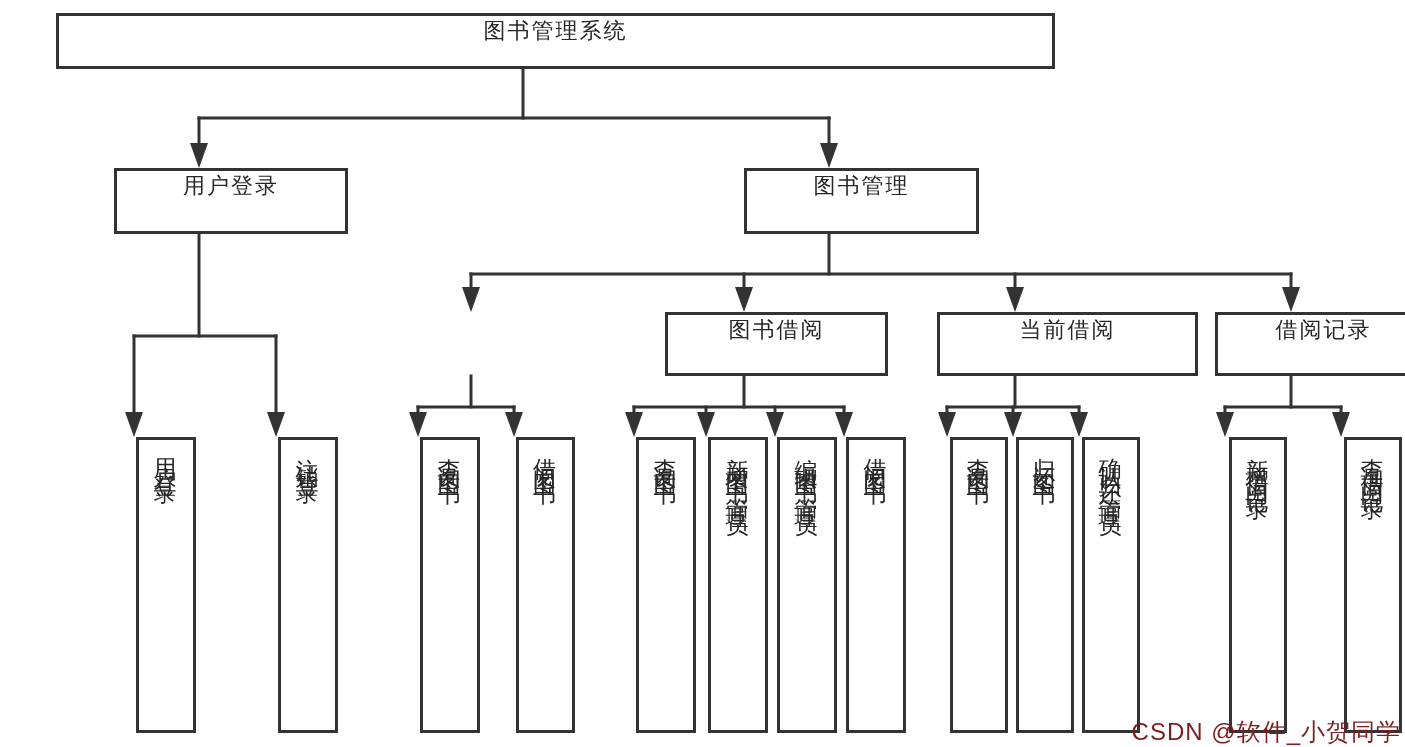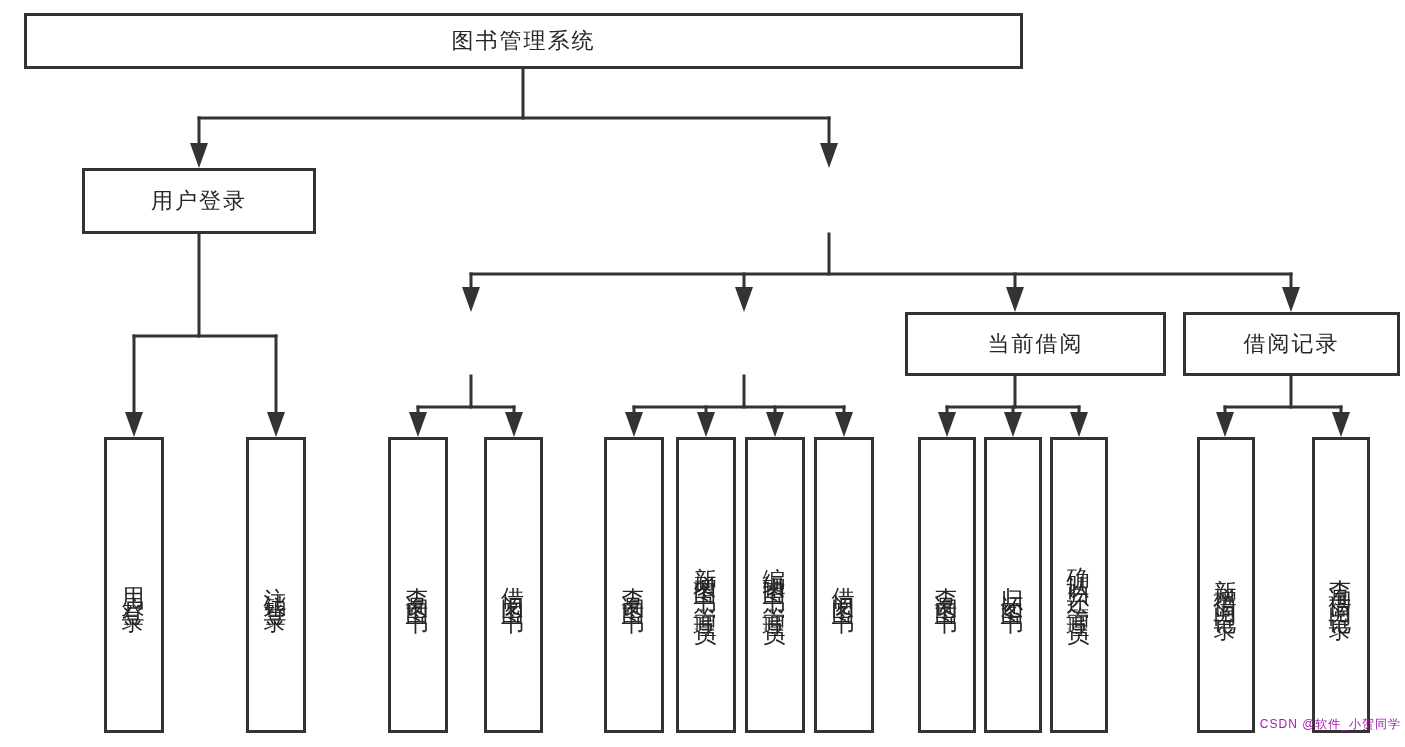--- a/index.html
+++ b/index.html
@@ -10,39 +10,39 @@
     font-family:"Liberation Sans",sans-serif;
     overflow:hidden;
   }
   .connectors{position:absolute;left:0;top:0;}
   .node{
     position:absolute;
     box-sizing:border-box;
     background:#ffffff;
     border:3px solid #333333;
     display:flex;
-    align-items:center;
     justify-content:center;
     color:#262626;
+    margin-left:32px;
   }
   .hnode{font-size:22px;letter-spacing:2px;}
   .vnode span{
     writing-mode:vertical-rl;
     text-orientation:mixed;
     font-size:23px;
     letter-spacing:8px;
     white-space:nowrap;
   }
   .watermark{
     position:absolute;
     top:716px;
     right:4px;
-    font-size:12px;
+    font-size:24px;
     letter-spacing:1px;
-    color:#a21caf;
+    color:#7f1d1d;
     z-index:5;
   }
 </style>
 </head>
 <body>
 
 <div class="canvas">
 
   <svg class="connectors" width="1405" height="747" viewBox="0 0 1405 747">
 
@@ -120,21 +120,27 @@
     </g>
   </svg>
 
   <div class="node hnode" style="left:24px;top:13px;width:999px;height:56px">
     <span>图书管理系统</span>
   </div>
 
   <div class="node hnode" style="left:82px;top:168px;width:234px;height:66px">
     <span>用户登录</span>
   </div>
+  <div class="node hnode" style="left:712px;top:168px;width:235px;height:66px">
+    <span>图书管理</span>
+  </div>
 
+  <div class="node hnode" style="left:633px;top:312px;width:223px;height:64px">
+    <span>图书借阅</span>
+  </div>
   <div class="node hnode" style="left:905px;top:312px;width:261px;height:64px">
     <span>当前借阅</span>
   </div>
   <div class="node hnode" style="left:1183px;top:312px;width:217px;height:64px">
     <span>借阅记录</span>
   </div>
 
   <div class="node vnode" style="left:104px;top:437px;width:60px;height:296px">
     <span>用户登录</span>
   </div>

